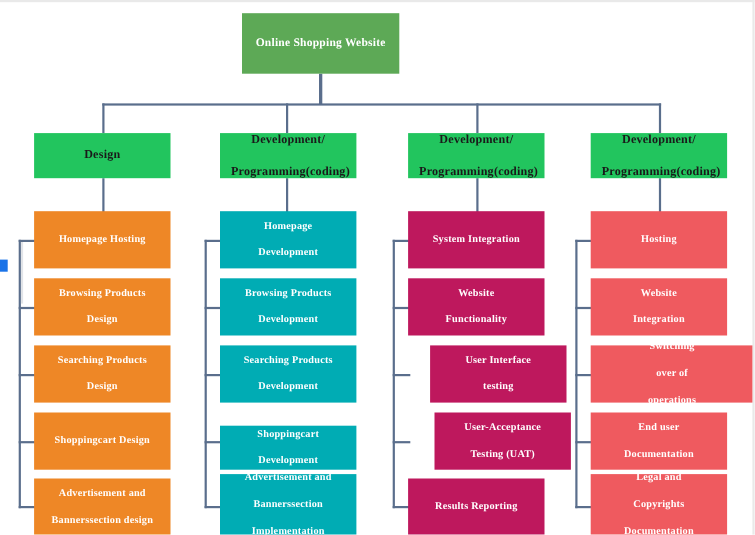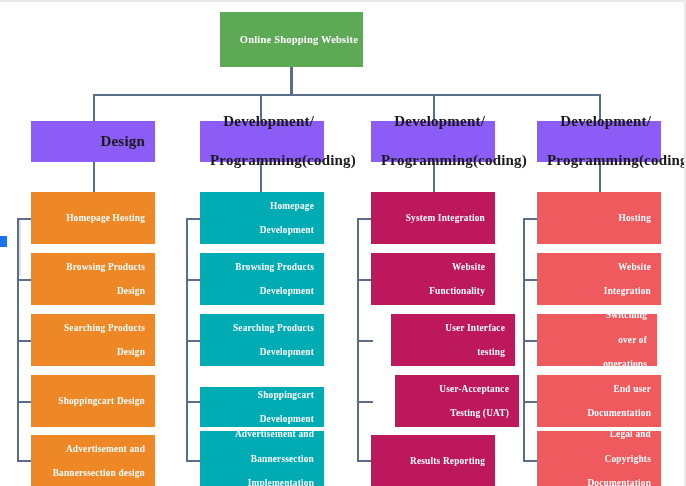--- a/index.html
+++ b/index.html
@@ -18,39 +18,39 @@
     background:#fff;
     overflow:hidden;
   }
   
   .node{
     position:absolute;
     box-sizing:border-box;
     display:flex;
     align-items:center;
     justify-content:center;
-    text-align:right;
+    text-align:center;
     color:#ffffff;
     font-weight:bold;
     line-height:1.32;
     letter-spacing:.2px;
     -webkit-font-smoothing:antialiased;
     z-index:3;
   }
   .node span{display:block;width:100%;padding:0 5px;box-sizing:border-box;}
 
   .root{
     background:#5da956;
     font-size:10.5px;
     color:#fff;
   }
   .hdr{
-    background:#8b5cf6;
+    background:#22c55e;
     color:#1a1a1a;
-    font-size:15px;
+    font-size:11px;
   }
   .leaf{font-size:9.3px;}
   .c-orange{background:#ee8726;}
   .c-teal  {background:#00acb4;}
   .c-green {background:#be185d;}
   .c-red   {background:#ef5a5f;}
 
   
   .line{position:absolute;background:#5a6e8c;z-index:1;}
   .vline{width:2px;}
@@ -231,21 +231,21 @@
     <span>
       <span>Results Reporting</span>
     </span>
   </div>
   <div class="node leaf c-red" style="left:537px;top:251px;width:124px;height:52px;">
     <span>
       <span>Website</span><br>
       <span>Integration</span>
     </span>
   </div>
-  <div class="node leaf c-red" style="left:537px;top:312px;width:120px;height:52px;">
+  <div class="node leaf c-red" style="left:537px;top:312px;width:148px;height:52px;">
     <span>
       <span>Switching</span><br>
       <span>over of</span><br>
       <span>operations</span>
     </span>
   </div>
   <div class="node leaf c-red" style="left:537px;top:373px;width:124px;height:52px;">
     <span>
       <span>End user</span><br>
       <span>Documentation</span>

